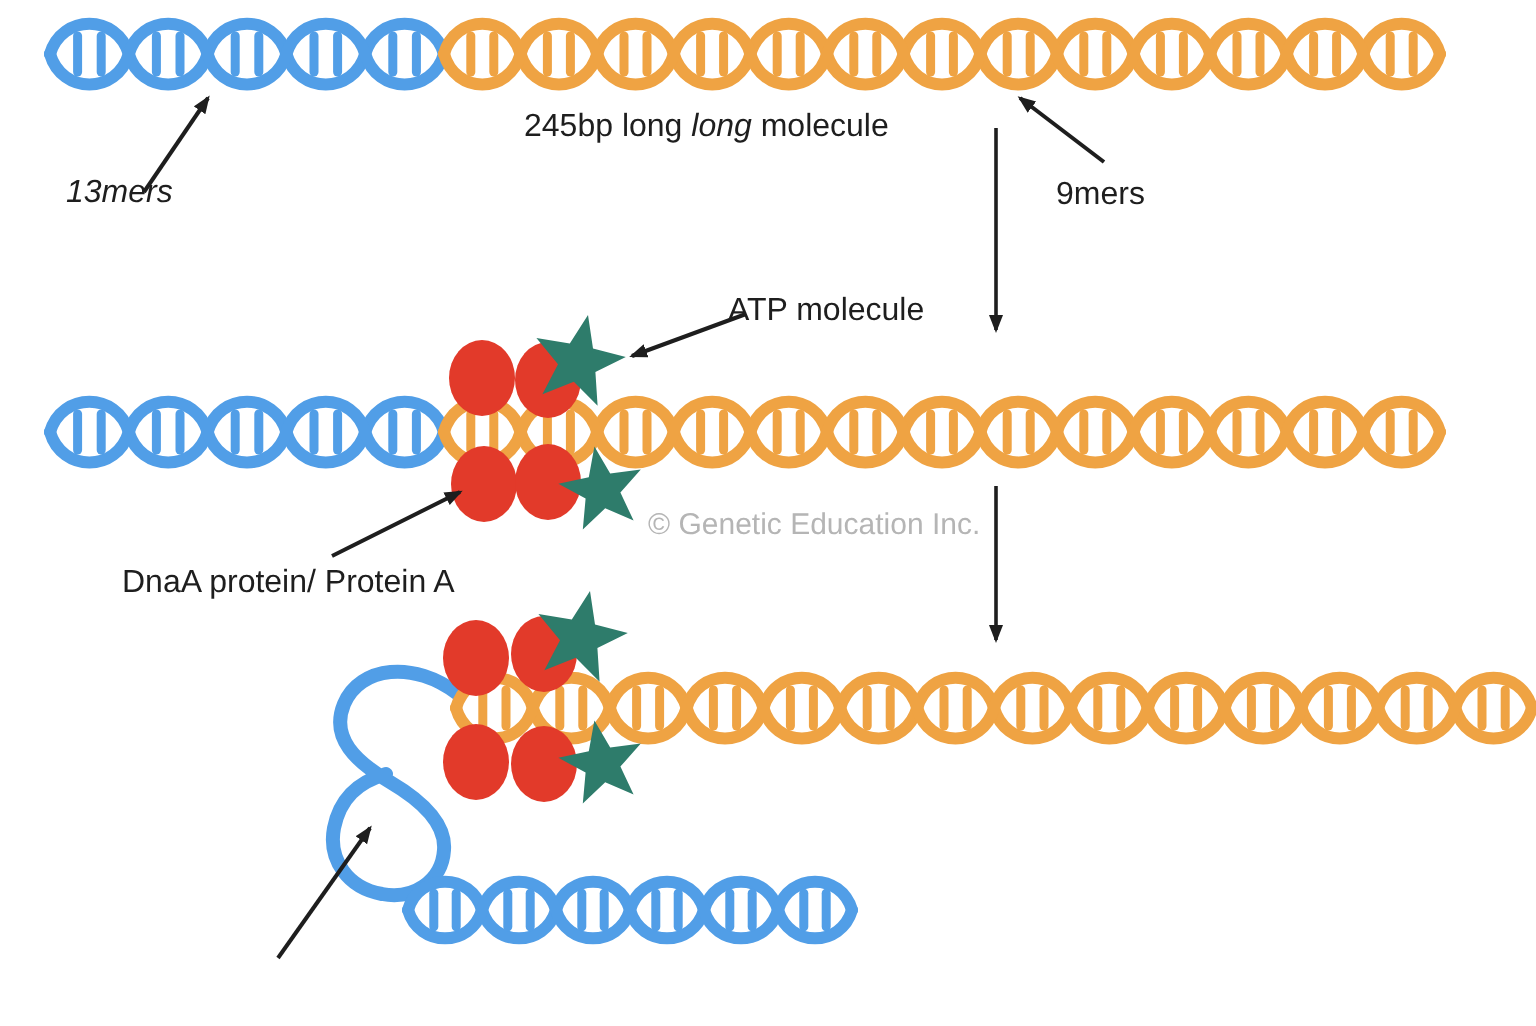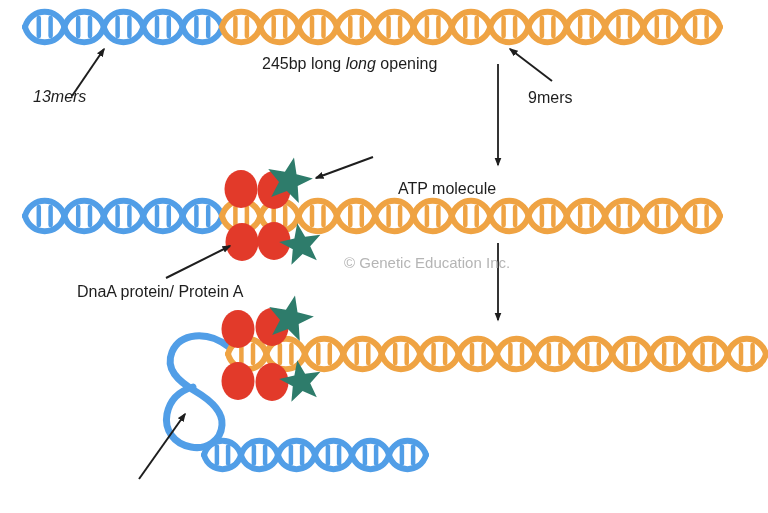--- a/index.html
+++ b/index.html
@@ -17,28 +17,27 @@
     color: #1e1e1e;
     font-size: 16px;
     line-height: 1.15;
     white-space: nowrap;
     user-select: none;
   }
   .lbl .it { font-style: italic; }
   .lbl-13mers   { left: 33px;  top: 88px; font-style: italic; }
   .lbl-oric     { left: 262px; top: 55px;  }
   .lbl-9mers    { left: 528px; top: 89px;  }
-  .lbl-atp      { left: 398px; top: 147px; margin-top: 33px; }
-  .lbl-dnaa     { left: 77px;  top: 283px; }
+  .lbl-atp      { left: 364px; top: 147px; }
+  .lbl-dnaa     { left: 61px;  top: 283px; }
   .lbl-bending  { left: 12px;  top: 484px; }
   .lbl-watermark{
     left: 324px; top: 254px;
     font-size: 15px;
     color: #b5b5b5;
-    margin-left: 20px;
   }
 </style>
 </head>
 <body>
 
 <div class="canvas">
 
   <svg id="art" width="768" height="513" viewBox="0 0 768 513">
     <defs id="art-defs">
         <marker id="ah" markerWidth="9" markerHeight="8" refX="7.5" refY="3.5" orient="auto" markerUnits="userSpaceOnUse">
@@ -216,21 +215,21 @@
         <line x1="498" y1="64" x2="498" y2="165" stroke="#1e1e1e" stroke-width="1.8" marker-end="url(#ah)"></line>
         <line x1="373" y1="157" x2="316" y2="178" stroke="#1e1e1e" stroke-width="2" marker-end="url(#ah)"></line>
         <line x1="166" y1="278" x2="230" y2="246" stroke="#1e1e1e" stroke-width="2" marker-end="url(#ah)"></line>
         <line x1="498" y1="243" x2="498" y2="320" stroke="#1e1e1e" stroke-width="1.8" marker-end="url(#ah)"></line>
         <line x1="139" y1="479" x2="185" y2="414" stroke="#1e1e1e" stroke-width="2" marker-end="url(#ah)"></line>
       </g>
   </svg>
 
   <div class="lbl lbl-13mers">13mers</div>
 
-  <div class="lbl lbl-oric"><span>245bp long </span><span class="it">long</span><span> opening</span></div>
+  <div class="lbl lbl-oric"><span>245bp long </span><span class="it">long</span><span> molecule</span></div>
 
   <div class="lbl lbl-9mers">9mers</div>
 
   <div class="lbl lbl-atp">ATP molecule</div>
 
   <div class="lbl lbl-dnaa">DnaA protein/ Protein A</div>
 
   <div class="lbl lbl-watermark">© Genetic Education Inc.</div>
 
 

